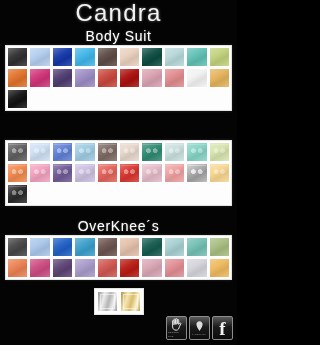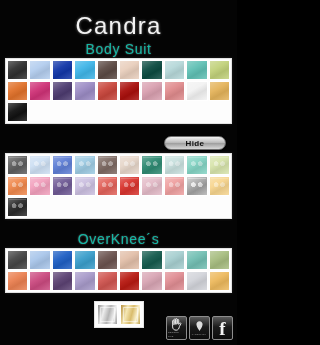--- a/index.html
+++ b/index.html
@@ -14,34 +14,34 @@
     width: 237px; height: 345px;
     background: #040404;
   }
   
   .app-title {
     text-align: center;
     color: #f2f2f2;
     font-size: 24px;
     font-weight: 300;
     letter-spacing: 1.2px;
-    padding-top: 13px;
+    padding-top: 0;
     line-height: 26px;
     text-shadow: 0 0 3px rgba(255,255,255,.45);
   }
   
   .sec-head {
     position: relative;
     height: 19px;
     display: flex;
     align-items: center;
     justify-content: center;
   }
   .sec-title {
-    color: #14b8a6;
+    color: #ffffff;
     font-size: 14px;
     font-weight: 300;
     letter-spacing: .7px;
     text-shadow: 0 0 2px rgba(255,255,255,.4);
   }
   .hide-btn {
     position: absolute;
     right: 11px; top: 2px;
     width: 62px; height: 14px;
     border-radius: 7px;
@@ -193,21 +193,20 @@
         <div class="sw" title="#e08b8d" style="background: rgb(224, 139, 141);"></div>
         <div class="sw" title="#f2f2f2" style="background: rgb(242, 242, 242);"></div>
         <div class="sw" title="#e4b35a" style="background: rgb(228, 179, 90);"></div>
         <div class="sw lastrow" title="#111111" style="background: rgb(17, 17, 17);"></div>
       </div>
   </div>
 
   <div class="spacer-l"></div>
 
   <div class="sec-head">
-    <div class="hide-btn">Hide</div>
   </div>
   <div class="pal-wrap">
     <div class="palette pal-stockings" id="pal-1">
         <div class="sw tex" title="#5e5e5e" style="background: rgb(94, 94, 94);"></div>
         <div class="sw tex" title="#cddff3" style="background: rgb(205, 223, 243);"></div>
         <div class="sw tex" title="#5f7fd6" style="background: rgb(95, 127, 214);"></div>
         <div class="sw tex" title="#9dcbe3" style="background: rgb(157, 203, 227);"></div>
         <div class="sw tex" title="#7d6962" style="background: rgb(125, 105, 98);"></div>
         <div class="sw tex" title="#e6d6c9" style="background: rgb(230, 214, 201);"></div>
         <div class="sw tex" title="#2e8a72" style="background: rgb(46, 138, 114);"></div>

